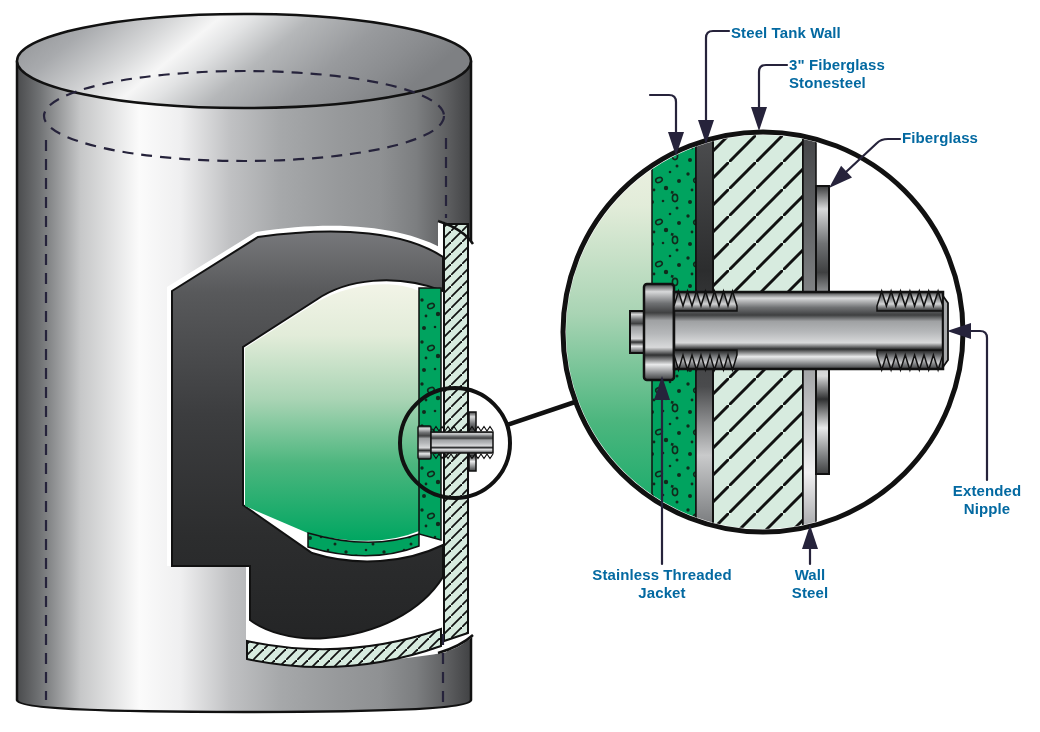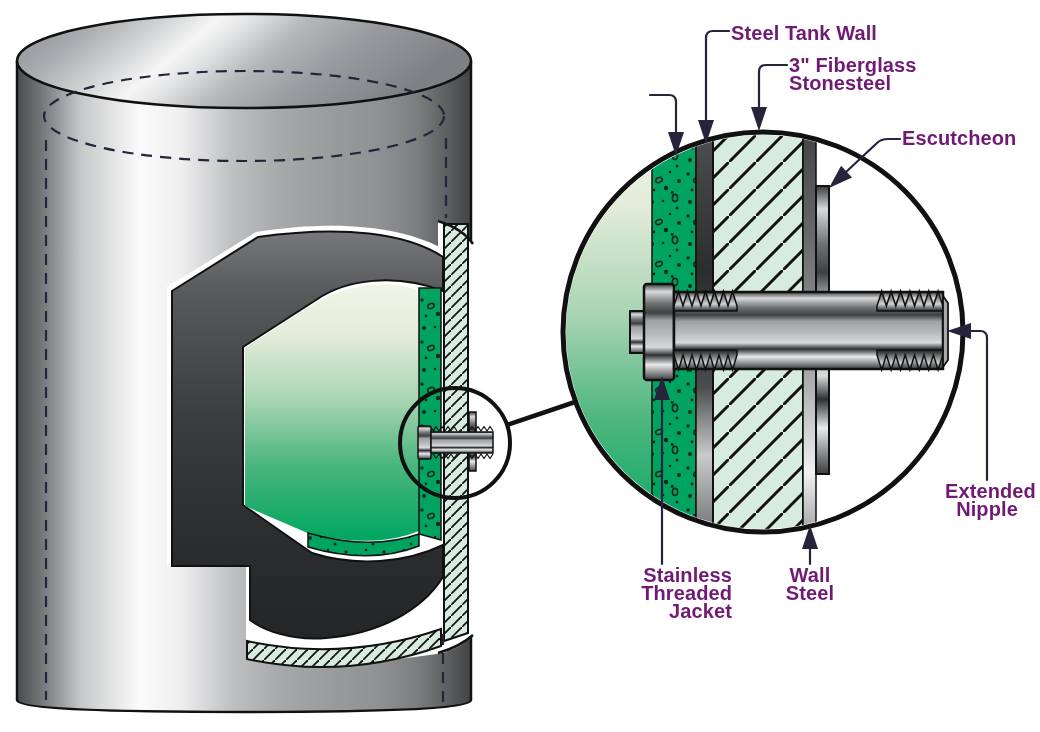--- a/index.html
+++ b/index.html
@@ -1,20 +1,20 @@
 <!DOCTYPE html>
 <html><head>
 <meta charset="utf-8">
 <style>
   html,body{margin:0;padding:0;background:#fff;}
   .canvas{position:relative;width:1040px;height:732px;background:#fff;overflow:hidden;
           font-family:"Liberation Sans", sans-serif;}
   .gfx{position:absolute;left:0;top:0;}
-  .lbl{position:absolute;font-weight:700;font-size:20px;line-height:18px;
-       color:#701a75;letter-spacing:.1px;white-space:nowrap;}
+  .lbl{position:absolute;font-weight:700;font-size:15px;line-height:18px;
+       color:#0369a1;letter-spacing:.1px;white-space:nowrap;}
   .lbl.center{text-align:center;white-space:normal;}
   .lbl span{display:block;}
 </style>
 </head>
 <body>
 
 <div class="canvas">
 
 <svg class="gfx" width="1040" height="732" viewBox="0 0 1040 732">
   <defs>
@@ -203,29 +203,29 @@
   <div class="lbl" style="left:731px;top:24px;">
     <span>Steel Tank Wall</span>
   </div>
 
   <div class="lbl" style="left:789px;top:56px;">
     <span>3" Fiberglass</span>
     <span>Stonesteel</span>
   </div>
 
   <div class="lbl" style="left:902px;top:129px;">
-    <span>Escutcheon</span>
+    <span>Fiberglass</span>
   </div>
 
   <div class="lbl center" style="left:945px;top:482px;width:84px;">
     <span>Extended</span>
     <span>Nipple</span>
   </div>
 
-  <div class="lbl center" style="left:592px;top:566px;width:140px;text-align:right;">
+  <div class="lbl center" style="left:592px;top:566px;width:140px;">
     <span>Stainless Threaded</span>
     <span>Jacket</span>
   </div>
 
   <div class="lbl center" style="left:770px;top:566px;width:80px;">
     <span>Wall</span>
     <span>Steel</span>
   </div>
 
 </div>

